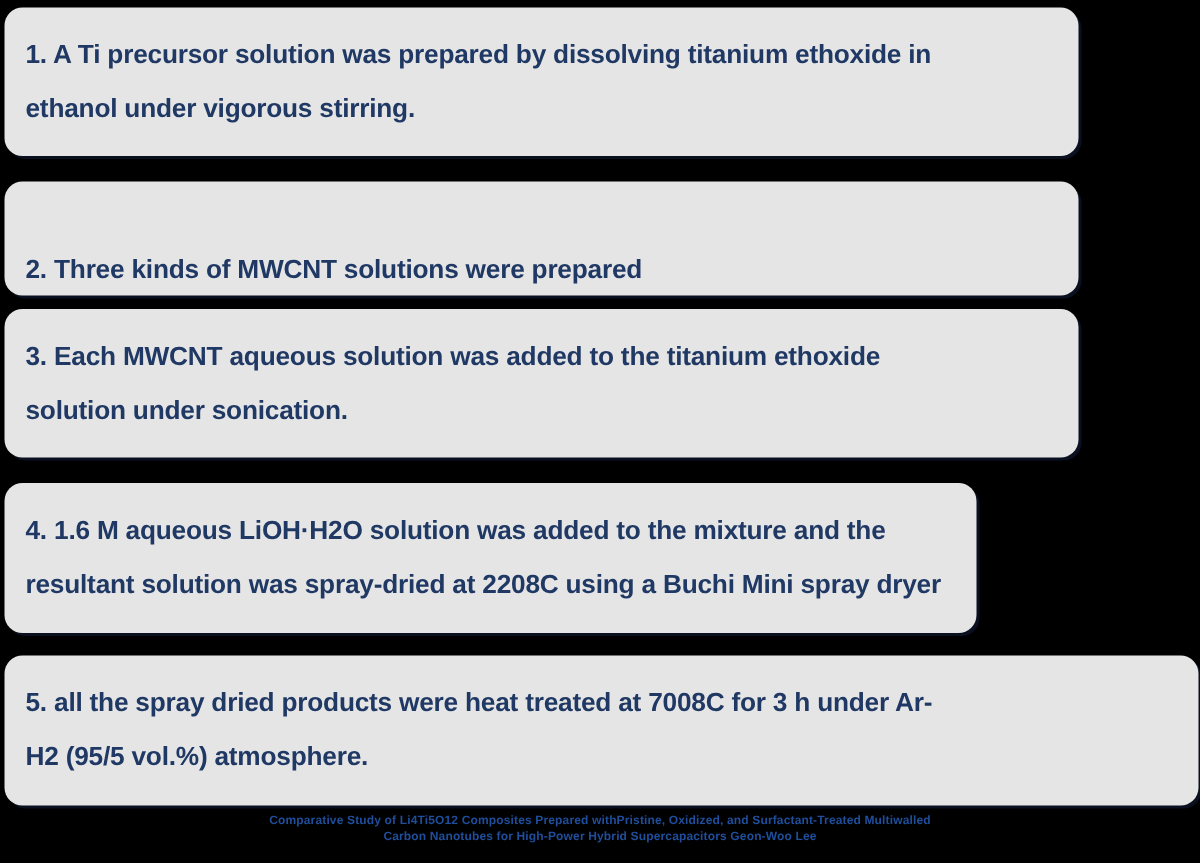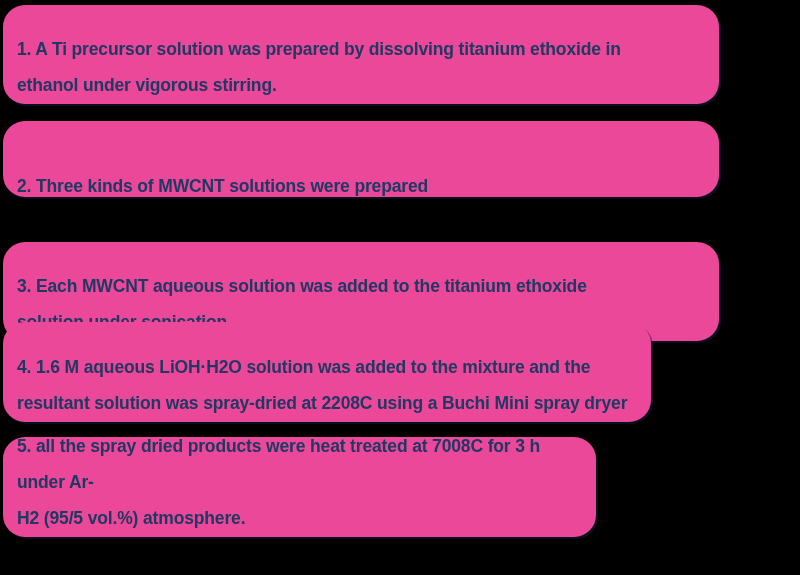--- a/index.html
+++ b/index.html
@@ -19,26 +19,26 @@
     position: absolute;
     left: 0;
     top: 0;
     width: 800px;
     height: 575px;
     background: #000000;
   }
 
   .step-box {
     position: absolute;
-    background: #ec4899;
-    border-radius: 22px;
+    background: #e5e5e5;
+    border-radius: 12px;
     box-shadow: 2px 2px 0 0 rgba(20, 30, 60, 0.55);
     box-sizing: border-box;
     display: flex;
-    align-items: flex-end;
+    align-items: center;
     overflow: hidden;
   }
 
   .step-text {
     color: #1f3864;
     font-weight: bold;
     font-size: 17.5px;
     line-height: 2.05;
     letter-spacing: -0.15px;
     padding: 0 16px 0 14px;
@@ -49,23 +49,23 @@
   }
 
   
   .step-text.hanging {
     padding-left: 14px;
     text-indent: 0;
   }
 
   .box1 { left: 3px;  top: 5px;   width: 716px; height: 99px; }
   .box2 { left: 3px;  top: 121px; width: 716px; height: 76px; }
-  .box3 { left: 3px;  top: 206px; width: 716px; height: 99px; margin-top: 36px; }
+  .box3 { left: 3px;  top: 206px; width: 716px; height: 99px; }
   .box4 { left: 3px;  top: 322px; width: 648px; height: 100px; }
-  .box5 { left: 3px;  top: 437px; width: 593px; height: 100px; }
+  .box5 { left: 3px;  top: 437px; width: 796px; height: 100px; }
 
   .box2 .step-text { line-height: 1.2; margin-top: 40px; }
 
   .footer {
     position: absolute;
     left: 0;
     top: 541px;
     width: 800px;
     text-align: center;
     color: #1f4e9c;
@@ -99,14 +99,18 @@
   <div class="step-box box4">
     <div class="step-text">4. 1.6 M aqueous LiOH·H2O solution was added to the mixture and the
 resultant solution was spray-dried at 2208C using a Buchi Mini spray dryer</div>
   </div>
 
   <div class="step-box box5">
     <div class="step-text">5. all the spray dried products were heat treated at 7008C for 3 h under Ar-
 H2 (95/5 vol.%) atmosphere.</div>
   </div>
 
+  <div class="footer">
+    <span class="footer-line">Comparative Study of Li4Ti5O12 Composites Prepared withPristine, Oxidized, and Surfactant-Treated Multiwalled</span>
+    <span class="footer-line">Carbon Nanotubes for High-Power Hybrid Supercapacitors Geon-Woo Lee</span>
+  </div>
 
 </div>
 
 </body></html>

